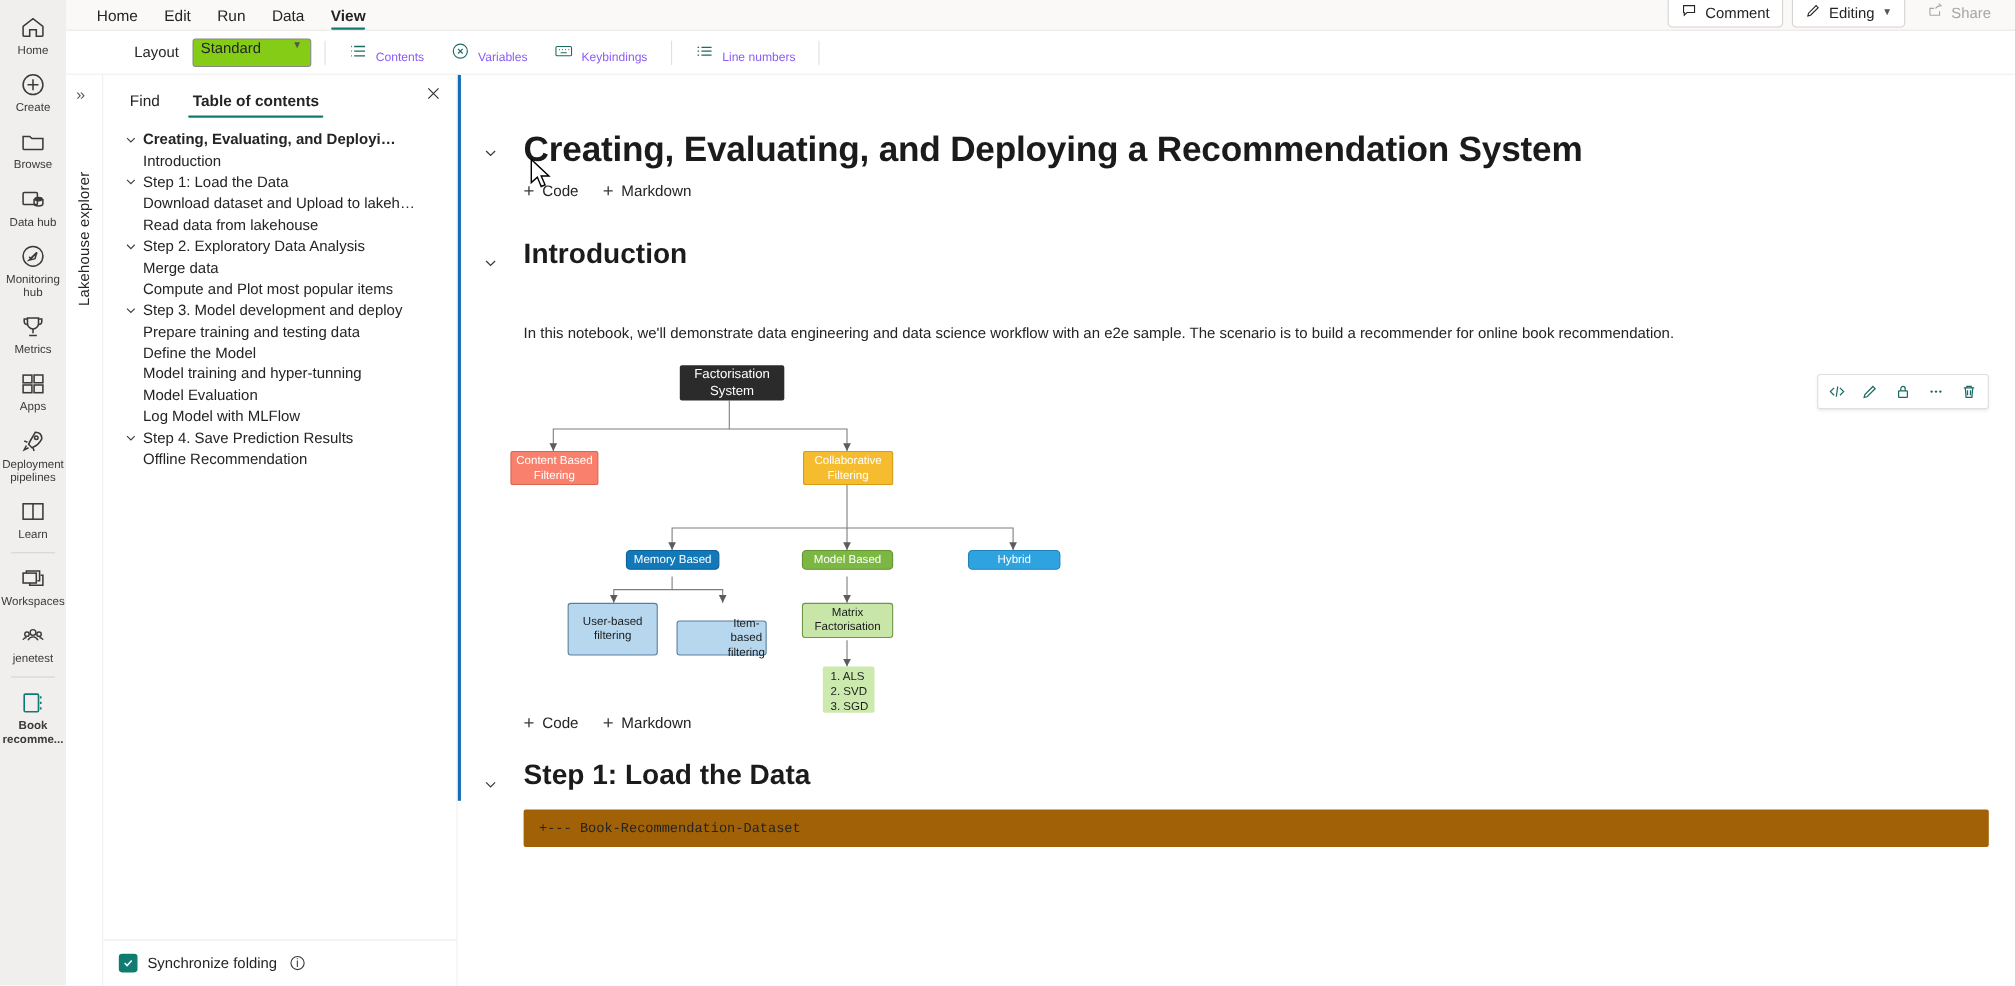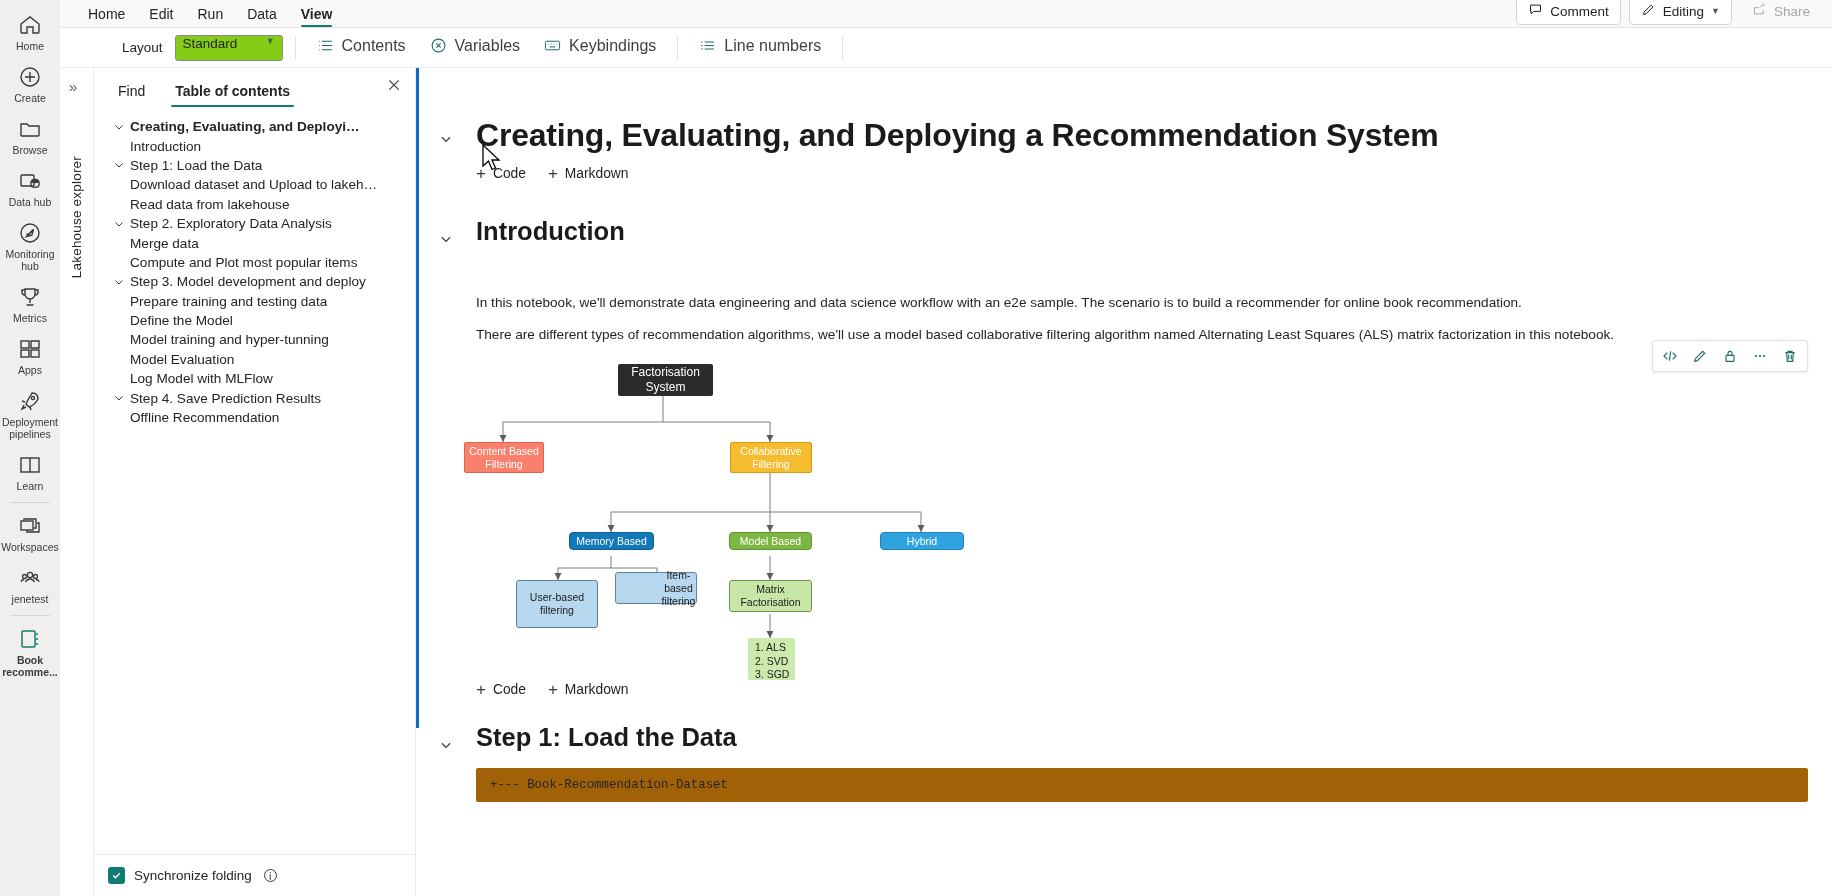--- a/index.html
+++ b/index.html
@@ -65,22 +65,22 @@
     padding: 0 12px 0 62px; gap: 6px; border-bottom: 1px solid #edebe9;
     position: relative;
   }
   .cmd-label { font-size: 13.5px; color: #242424; margin-right: 6px; }
   .sel {
     display: flex; align-items: flex-start; justify-content: space-between;
     border: 1px solid #8a8886; border-radius: 3px; height: 26px; width: 108px;
     padding: 0 7px; font-size: 13.5px; background: #84cc16; cursor: pointer;
   }
   .cmd-btn {
-    display: flex; align-items: flex-start; gap: 8px; font-size: 16px;
-    padding: 5px 9px; border-radius: 3px; cursor: pointer; color: #404040; white-space: nowrap;
+    display: flex; align-items: flex-end; gap: 8px; font-size: 11px;
+    padding: 5px 9px; border-radius: 3px; cursor: pointer; color: #8b5cf6; white-space: nowrap;
   }
   .cmd-btn svg { width: 17px; height: 17px; color: #1b6b63; }
   .vdiv { width: 1px; height: 22px; background: #e1dfdd; margin: 0 6px; }
 
   
   .body { flex: 1; display: flex; min-height: 0; background: #fff; }
 
   
   .lhstrip {
     width: 34px; flex: 0 0 34px; background: #fff; border-right: 1px solid #edebe9;
@@ -544,21 +544,20 @@
                     <path d="M5 9l7 7 7-7"></path>
                   </svg>
               </span>
             </div>
             <div class="cellbody">
               <h2 class="nbh2">Introduction</h2>
 
               <div style="height:44px"></div>
 
               <p class="para">In this notebook, we'll demonstrate data engineering and data science workflow with an e2e sample. The scenario is to build a recommender for online book recommendation.</p>
-              <p class="para">There are different types of recommendation algorithms, we'll use a model based collaborative filtering algorithm named Alternating Least Squares (ALS) matrix factorization in this notebook.</p>
 
               <div class="diagram">
                 <svg class="wires" viewBox="0 0 610 310">
                   <g stroke="#7d7d7d" stroke-width="1" fill="none">
                     <path d="M187 40 V66 H27 V86"></path>
                     <path d="M187 66 H294 V86"></path>
                     <path d="M294 116 V156 H135 V176"></path>
                     <path d="M294 156 V176"></path>
                     <path d="M294 156 H445 V176"></path>
                     <path d="M135 200 V212 H82 V224"></path>
@@ -593,21 +592,21 @@
                 </div>
                 <div class="node n-mod" style="left:253px; top:176px; width:83px; height:18px;">
                   <span>Model Based</span>
                 </div>
                 <div class="node n-hyb" style="left:404px; top:176px; width:84px; height:18px;">
                   <span>Hybrid</span>
                 </div>
                 <div class="node n-sub" style="left:40px; top:224px; width:82px; height:48px;">
                   <span>User-based filtering</span>
                 </div>
-                <div class="node n-sub" style="left:139px; top:216px; width:82px; height:32px;padding-left:45px;">
+                <div class="node n-sub" style="left:139px; top:240px; width:82px; height:32px;padding-left:45px;">
                   <span>Item-based filtering</span>
                 </div>
                 <div class="node n-mf" style="left:253px; top:224px; width:83px; height:32px;">
                   <span>Matrix Factorisation</span>
                 </div>
                 <div class="node n-alg" style="left:272px; top:282px; width:47px; height:42px; white-space:pre;">
                   <span>1. ALS
 2. SVD
 3. SGD</span>
                 </div>

